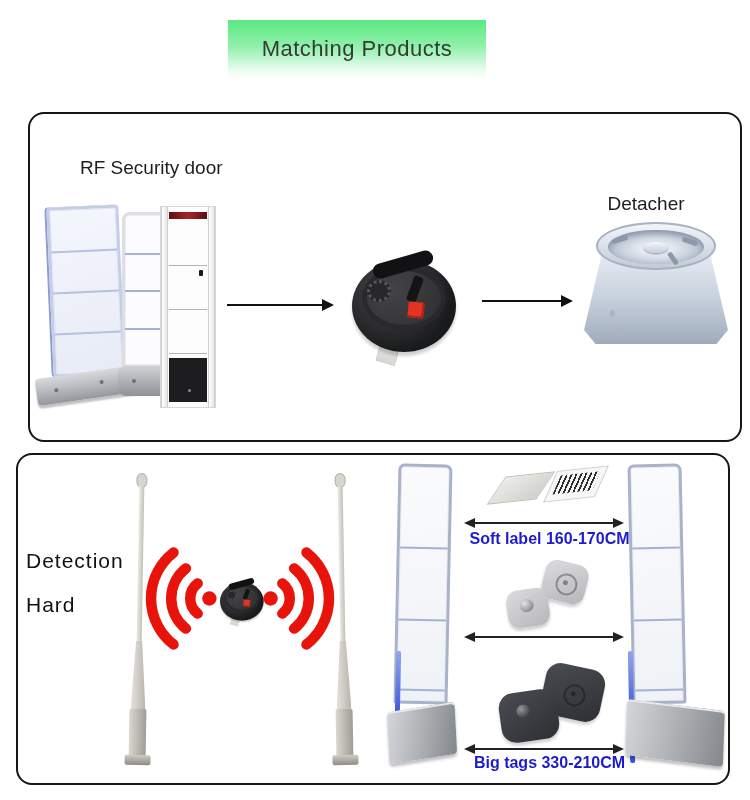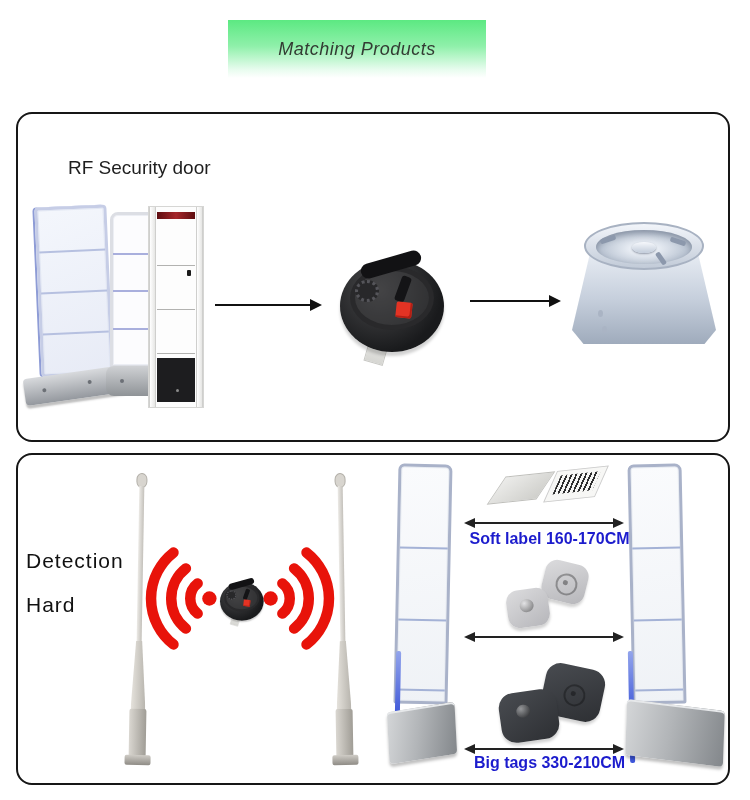--- a/index.html
+++ b/index.html
@@ -5,25 +5,25 @@
   * { margin:0; padding:0; box-sizing:border-box; }
   html,body { background:#fff; }
   .page { position:relative; width:750px; height:800px; background:#fff; overflow:hidden;
           font-family:"Liberation Sans", sans-serif; }
   .abs { position:absolute; }
 
   
   .banner { left:228px; top:20px; width:258px; height:58px;
     background:linear-gradient(180deg, var(--banner-green) 0%, #8ff0aa 45%, #e7fcee 85%, #ffffff 100%);
     display:flex; align-items:center; justify-content:center; }
-  .banner-title { font-size:18px; color:#333b33; letter-spacing:.5px;font-style:italic; }
+  .banner-title { font-size:22px; color:#333b33; letter-spacing:.5px; }
 
   
   .panel { border:2px solid #161616; border-radius:16px; background:#fff; }
-  .panel1 { left:16px; top:112px; width:714px; height:330px; }
+  .panel1 { left:28px; top:112px; width:714px; height:330px; }
   .panel2 { left:16px; top:453px; width:714px; height:332px; }
 
   .flow-label { font-size:19px; color:#1e1e1e; white-space:nowrap; }
   .lbl-door { left:50px; top:43px; }
   .lbl-hard { left:312px; top:61px; width:160px; text-align:center; }
   .lbl-det  { left:536px; top:79px; width:160px; text-align:center; }
 
   
   .arrow-r { height:2px; background:#111; }
   .arrow-r::after { content:""; position:absolute; right:-11px; top:-5px;
@@ -236,20 +236,21 @@
       <div class="htag-body"></div>
       <div class="htag-rim"></div>
       <div class="htag-lever"></div>
       <div class="htag-lever2"></div>
       <div class="htag-knob"></div>
       <div class="htag-red"></div>
     </div>
 
     <div class="abs arrow-r arr2"></div>
 
+    <div class="abs flow-label lbl-det">Detacher</div>
 
     <div class="abs detacher">
       <div class="det-body"></div>
       <div class="det-top"></div>
       <div class="det-bowl"></div>
       <div class="det-pin det-pin1"></div>
       <div class="det-pin det-pin2"></div>
       <div class="det-pin det-pin3"></div>
       <div class="det-center"></div>
       <div class="det-dot" style="left:34px; top:96px;"></div>

